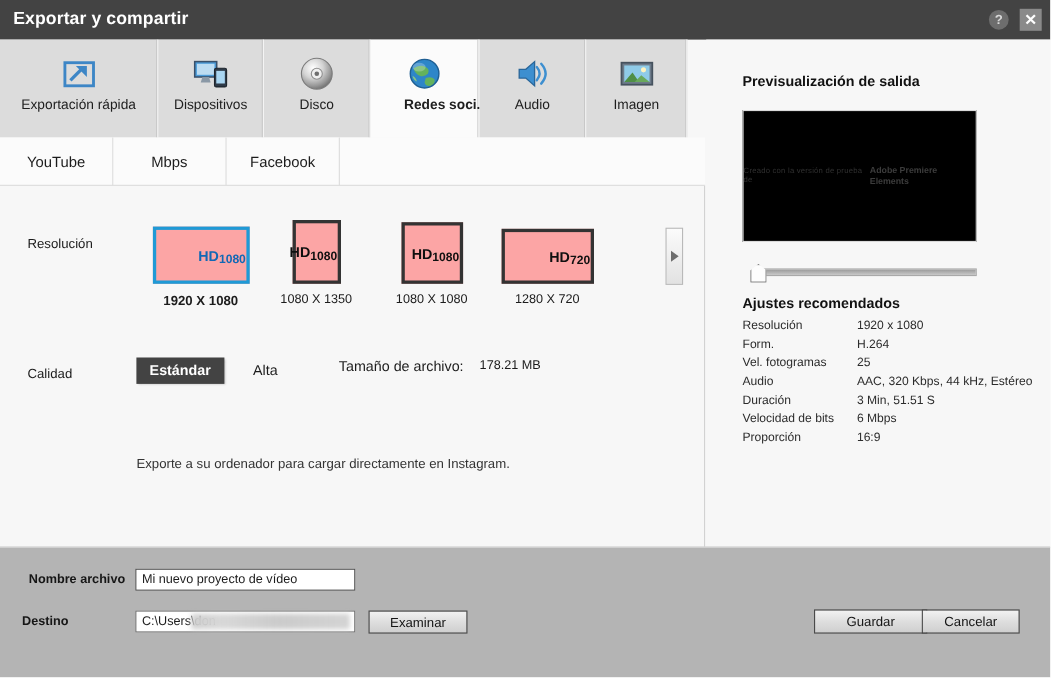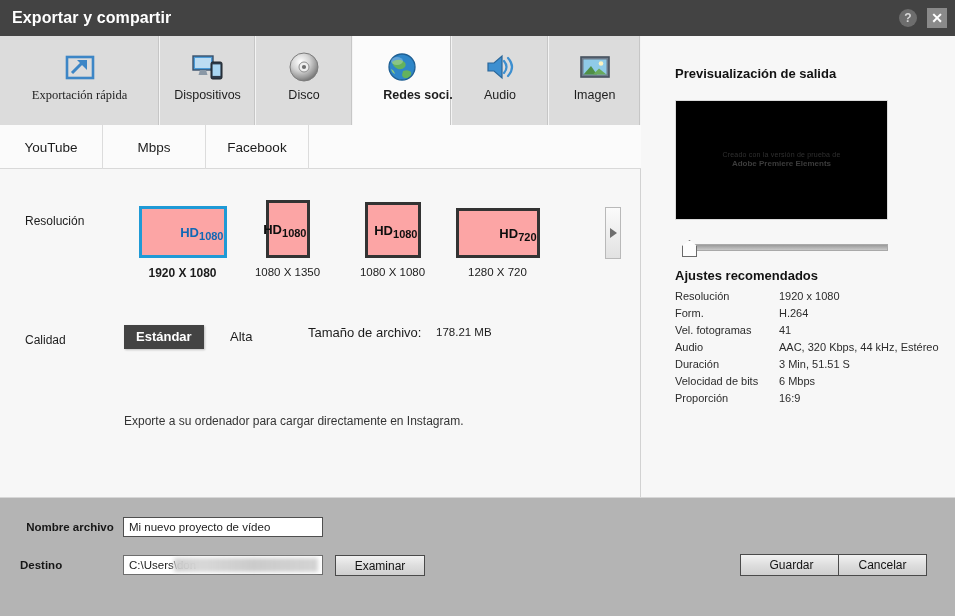--- a/index.html
+++ b/index.html
@@ -260,21 +260,20 @@
     color: #121212;
   }
   .preview-video {
     position: absolute;
     left: 33px; top: 64px;
     width: 213px; height: 120px;
     background: #000000;
     border: 1px solid #dadada;
     box-sizing: border-box;
     display: flex;
-    flex-direction: column;
     align-items: center;
     justify-content: center;
   }
   .watermark-1 {
     color: #313131;
     font-size: 7px;
     letter-spacing: .2px;
     line-height: 1.1;
   }
   .watermark-2 {
@@ -394,21 +393,21 @@
 <div id="app">
 
   <div class="titlebar">
     <span class="titlebar-text">Exportar y compartir</span>
     <span class="titlebar-spacer"></span>
     <span class="help-btn">?</span>
     <span class="close-btn">✕</span>
   </div>
 
   <div class="dest-strip" id="dest-strip">
-      <div class="dest-item" style="width: 160px; font-family: Liberation Serif, serif;">
+      <div class="dest-item" style="width: 144px;">
         <div class="dest-icon">
           <svg xmlns="http://www.w3.org/2000/svg" viewBox="0 0 34 34" width="34" height="34">
             <rect x="4" y="7" width="26" height="21" fill="none" stroke="#3d86c6" stroke-width="2.6"></rect>
             <path d="M9 23 L21 11" stroke="#3d86c6" stroke-width="3" fill="none"></path>
             <path d="M14 10 L24 10 L24 20 Z" fill="#3d86c6"></path>
           </svg>
         </div>
         <div class="dest-label">Exportación rápida</div>
       </div>
       <div class="dest-item" style="width: 96px;">
@@ -558,21 +557,21 @@
           <tr>
             <td class="k">Resolución</td>
             <td>1920 x 1080</td>
           </tr>
           <tr>
             <td class="k">Form.</td>
             <td>H.264</td>
           </tr>
           <tr>
             <td class="k">Vel. fotogramas</td>
-            <td>41</td>
+            <td>25</td>
           </tr>
           <tr>
             <td class="k">Audio</td>
             <td>AAC, 320 Kbps, 44 kHz, Estéreo</td>
           </tr>
           <tr>
             <td class="k">Duración</td>
             <td>3 Min, 51.51 S</td>
           </tr>
           <tr>

